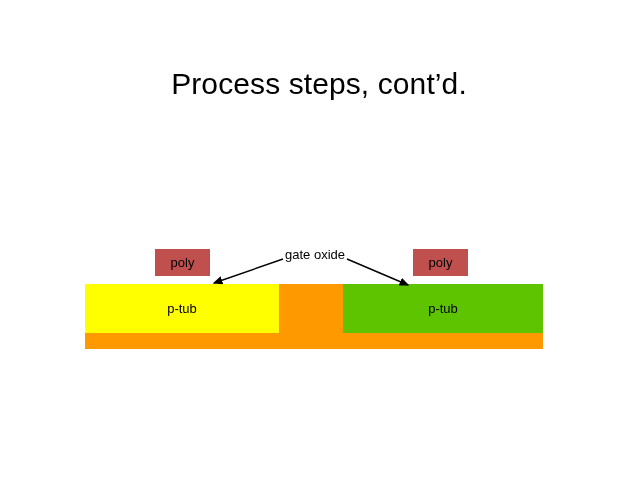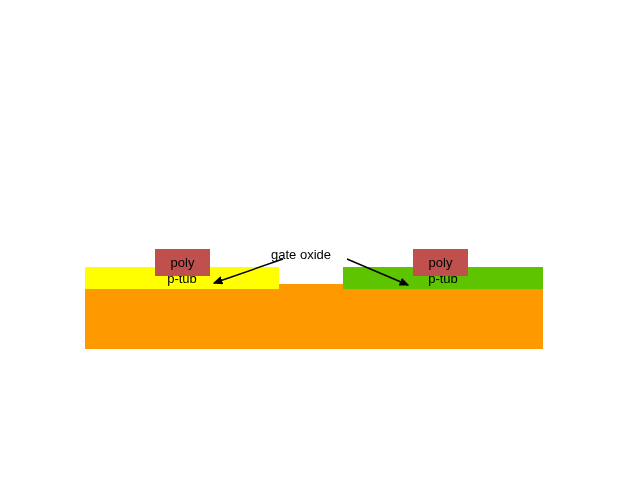--- a/index.html
+++ b/index.html
@@ -64,22 +64,22 @@
     left: 0;
     top: 41px;
     width: 458px;
     height: 65px;
     background: #FF9900;
   }
 
   
   .tub {
     position: absolute;
-    top: 24px;
-    height: 22px;
+    top: 41px;
+    height: 49px;
     display: flex;
     align-items: center;
     justify-content: center;
     font-size: 13px;
     line-height: 13px;
     color: #000000;
   }
   .tub-left {
     left: 0;
     width: 194px;
@@ -106,40 +106,42 @@
   }
   .poly-left  { left: 70px;  width: 55px; }
   .poly-right { left: 328px; width: 55px; }
 
   
   #gate-oxide-label {
     position: absolute;
     left: 186px;
     top: 4px;
     width: 88px;
+    text-align: center;
     font-size: 13px;
     line-height: 16px;
     white-space: nowrap;
   }
 
   
   #leaders {
     position: absolute;
     left: 0;
     top: 0;
     width: 458px;
     height: 108px;
     overflow: visible;
   }
 </style>
 </head>
 <body>
 
 <div id="slide">
 
+  <div id="title">Process steps, cont’d.</div>
 
 
   <div id="diagram">
 
     <div class="substrate"></div>
 
     <div class="tub tub-left">
       <span>p-tub</span>
     </div>
 

